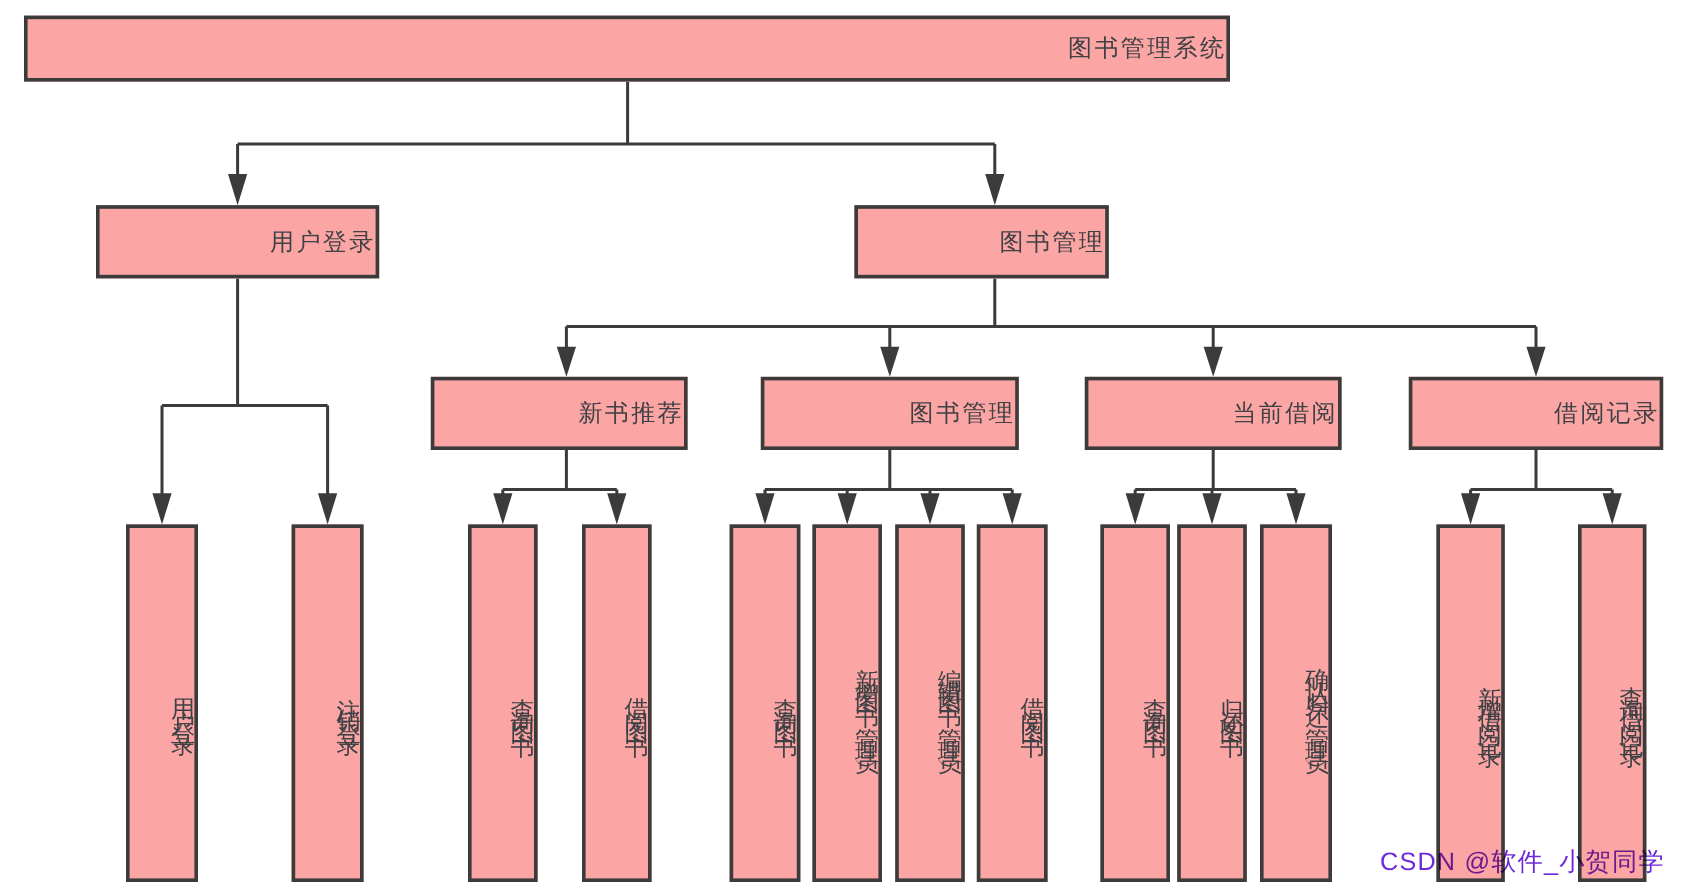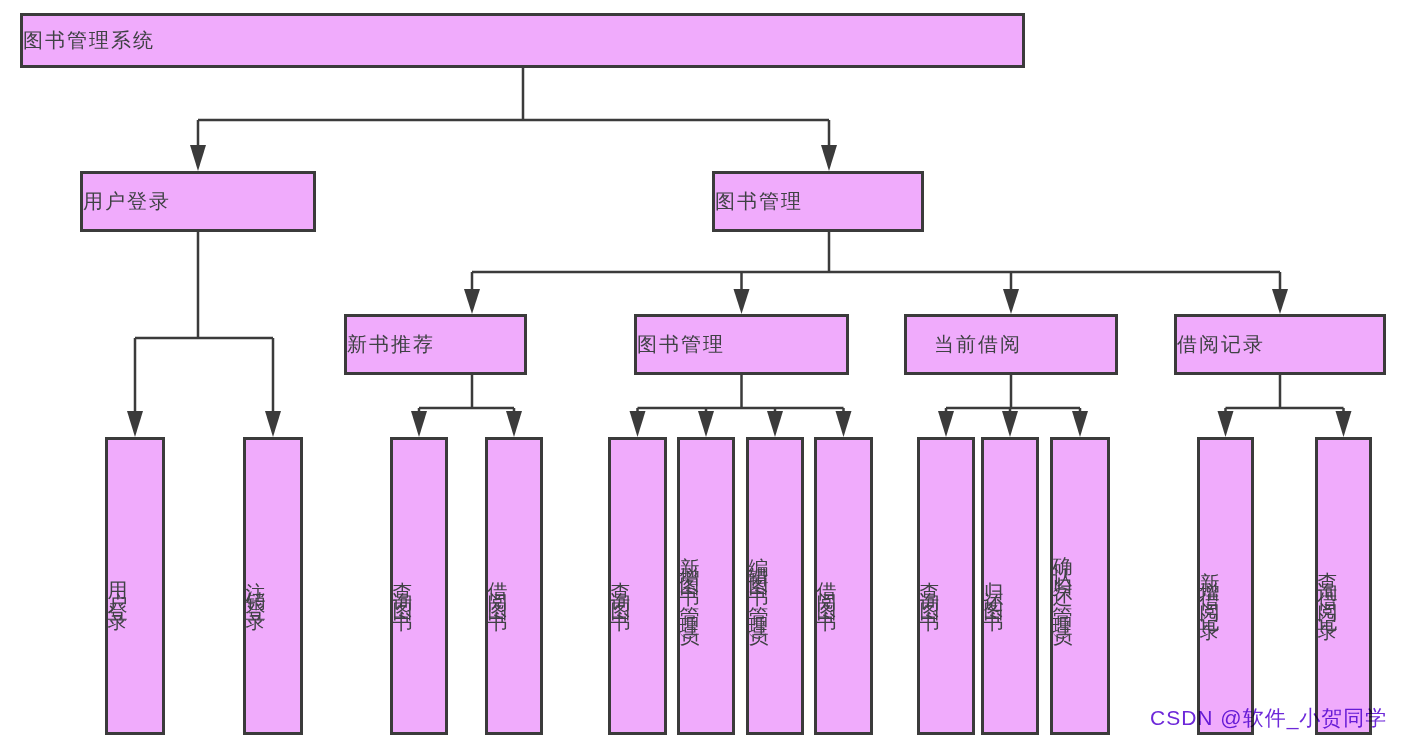--- a/index.html
+++ b/index.html
@@ -14,24 +14,24 @@
   #connectors {
     position: absolute;
     left: 0; top: 0;
     width: 1405px; height: 747px;
     z-index: 1;
   }
   .box {
     position: absolute;
     box-sizing: border-box;
     border: 3px solid #3b3b3b;
-    background: #f0abfc;
+    background: #fca5a5;
     display: flex;
     align-items: center;
-    justify-content: flex-start;
+    justify-content: flex-end;
     color: #3f4144;
     z-index: 2;
   }
   .htext {
     font-size: 20px;
     letter-spacing: 2px;
     white-space: nowrap;
   }
   .vtext {
     writing-mode: vertical-rl;
@@ -100,21 +100,21 @@
     <span class="htext">图书管理系统</span>
   </div>
 
   <div class="box" style="left:80px; top:171px; width:236px; height:61px;">
     <span class="htext">用户登录</span>
   </div>
   <div class="box" style="left:712px; top:171px; width:212px; height:61px;">
     <span class="htext">图书管理</span>
   </div>
 
-  <div class="box" style="left:344px; top:314px; width:183px; height:61px;">
+  <div class="box" style="left:359px; top:314px; width:214px; height:61px;">
     <span class="htext">新书推荐</span>
   </div>
   <div class="box" style="left:634px; top:314px; width:215px; height:61px;">
     <span class="htext">图书管理</span>
   </div>
   <div class="box" style="left:904px; top:314px; width:214px; height:61px;padding-left:27px;">
     <span class="htext">当前借阅</span>
   </div>
   <div class="box" style="left:1174px; top:314px; width:212px; height:61px;">
     <span class="htext">借阅记录</span>

